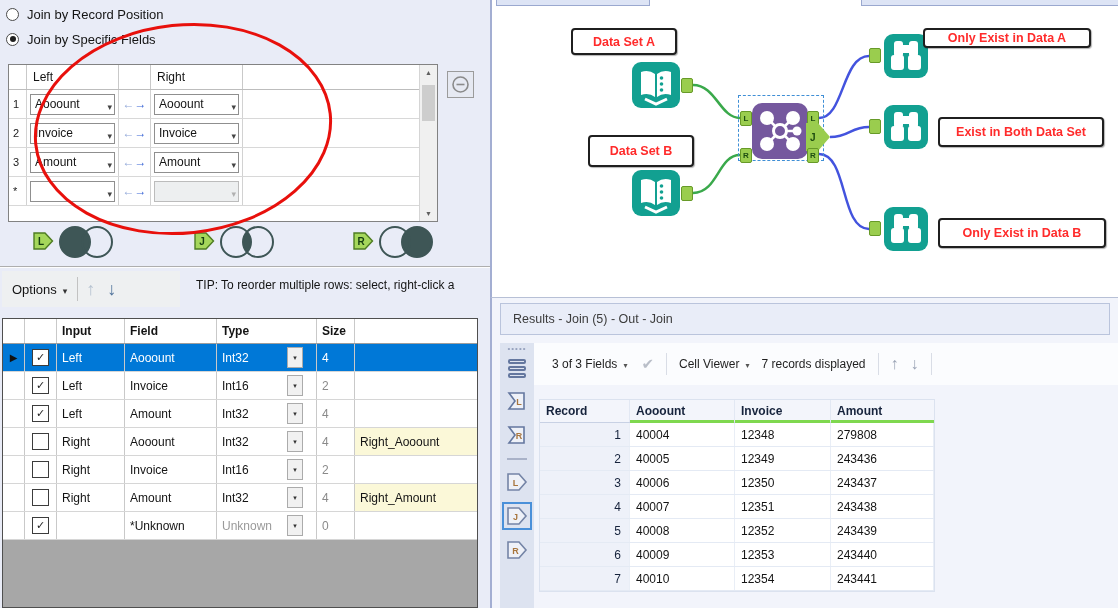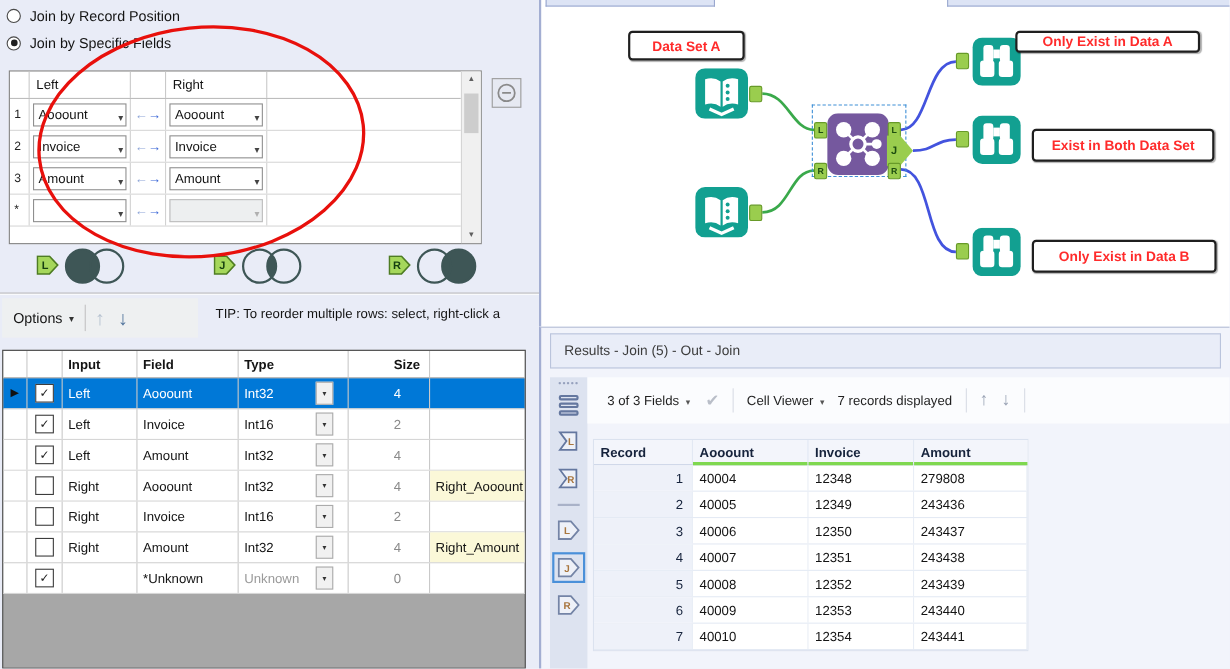--- a/index.html
+++ b/index.html
@@ -50,21 +50,21 @@
   .arrow-down{font-size:18px;font-weight:bold;color:#50739b;margin-left:12px;line-height:18px;}
   #tip{position:absolute;left:196px;top:278px;font-size:12px;color:#141414;white-space:nowrap;}
 
   #field-table{position:absolute;left:2px;top:318px;width:476px;height:290px;background:#a7a7a7;border:1px solid #4f4f4f;box-sizing:border-box;overflow:hidden;}
   .fhead{display:flex;height:24px;background:#fff;border-bottom:1px solid #9d9d9d;font-weight:700;font-size:12px;}
   .fc{display:flex;align-items:center;padding-left:5px;border-right:1px solid #c9c9c9;height:100%;box-sizing:border-box;overflow:hidden;white-space:nowrap;}
   .c0{width:22px;justify-content:center;padding:0;}
   .c1{width:32px;justify-content:center;padding:0;}
   .c2{width:68px;} .c3{width:92px;}
   .c4{width:100px;padding-right:12px;}
-  .c5{width:38px;margin-left:36px;} .c6{flex:1;border-right:none;}
+  .c5{width:38px;} .c6{flex:1;border-right:none;}
   .frow{display:flex;height:27px;background:#fff;border-bottom:1px solid #d6d6d6;font-size:12px;}
   .frow.sel{background:#0078d7;color:#fff;}
   .frow .c5{color:#8a8a8a;} .frow.sel .c5{color:#fff;}
   .frow .c6.yellow{background:#fbf8d8;color:#141414;}
   .cb{width:15px;height:15px;background:#fff;border:1.5px solid #3c3c3c;box-sizing:content-box;display:flex;align-items:center;justify-content:center;font-size:11px;font-weight:bold;color:#222;}
   .type-label{flex:1;overflow:hidden;white-space:nowrap;}
   .frow.unknown .type-label{color:#9a9a9a;}
   .dd-btn{width:16px;height:21px;margin-right:1px;background:#f1f1f1;border:1px solid #ababab;box-sizing:border-box;display:flex;align-items:center;justify-content:center;font-size:7px;color:#333;flex:none;}
   .rowptr{font-size:10px;color:#111;}
 
@@ -381,20 +381,21 @@
 
     <svg id="wires" width="628" height="297">
       <path d="M201 85 C 224 85 228 118 248 118" fill="none" stroke="#3AA94B" stroke-width="2.5"></path>
       <path d="M201 193 C 226 193 226 155 248 155" fill="none" stroke="#3AA94B" stroke-width="2.5"></path>
       <path d="M327 118 C 352 118 350 56 377 56" fill="none" stroke="#4353DE" stroke-width="2.5"></path>
       <path d="M338 137 C 358 137 358 127 377 127" fill="none" stroke="#4353DE" stroke-width="2.5"></path>
       <path d="M327 154 C 356 154 348 229 377 229" fill="none" stroke="#4353DE" stroke-width="2.5"></path>
     </svg>
 
     <div class="comment" style="left:79px;top:28px;width:106px;height:27px;">Data Set A</div>
+    <div class="comment" style="left:96px;top:135px;width:106px;height:32px;">Data Set B</div>
 
     <div class="tool" style="left:140px;top:62px;">
       <span>
         <svg width="48" height="46" viewBox="0 0 48 46">
             <rect width="48" height="46" rx="9" fill="#12A091"></rect>
             <path d="M9 10 Q17 7.5 23 12 L23 35 Q17 30.5 9 33 Z" fill="#fff"></path>
             <path d="M39 10 Q31 7.5 25 12 L25 35 Q31 30.5 39 33 Z" fill="#fff"></path>
             <path d="M13 37 L24 42 L35 37" stroke="#fff" stroke-width="3" fill="none"></path>
             <circle cx="29.5" cy="16" r="1.8" fill="#12A091"></circle>
             <circle cx="29.5" cy="22" r="1.8" fill="#12A091"></circle>

